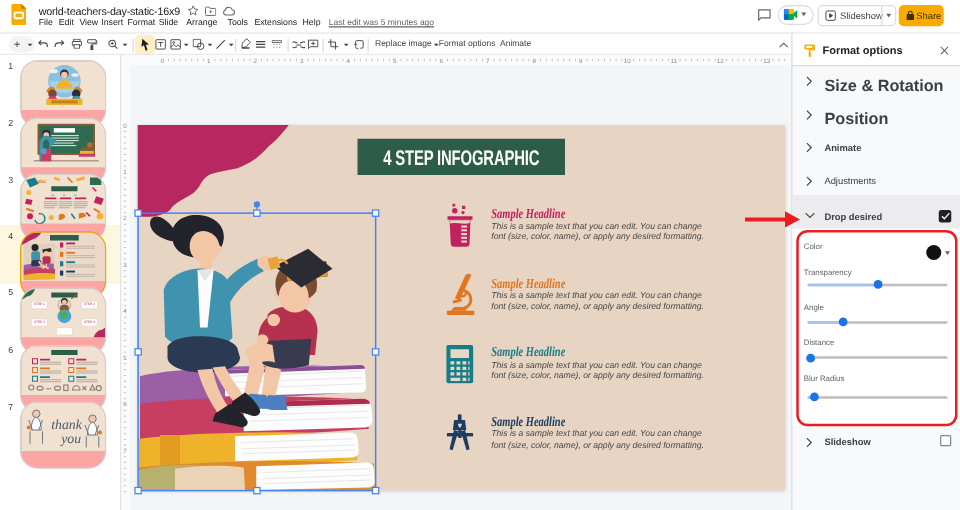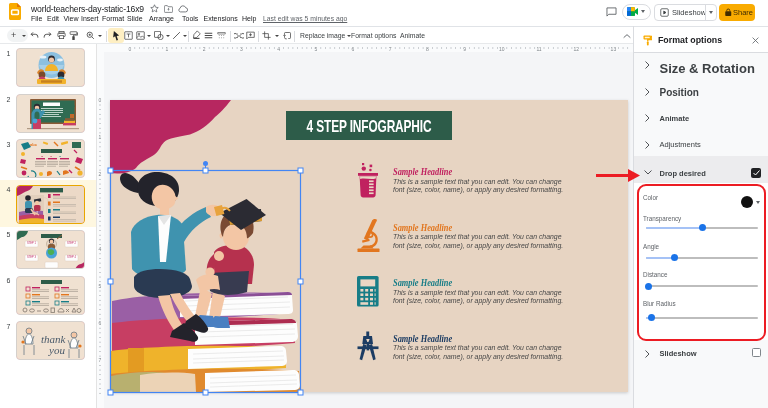--- a/index.html
+++ b/index.html
@@ -3,22 +3,22 @@
 <meta charset="utf-8">
 <style>
 *{margin:0;padding:0;box-sizing:border-box;}
 html,body{width:768px;height:408px;overflow:hidden;background:#fff;
 font-family:"Liberation Sans",sans-serif;}
 .abs{position:absolute;}
 #app{position:relative;width:768px;height:408px;}
 .ico{color:#444;}
 .sep{width:1px;height:11px;background:#dadce0;top:31px;}
 .menui{font-size:7px;color:#202124;top:14.5px;}
-.thumb{position:absolute;left:16px;width:69px;height:39px;background:#fca5a5;
-border:1px solid #d4d0cc;border-radius:4px;overflow:hidden;}
+.thumb{position:absolute;left:16px;width:69px;height:54px;background:#fca5a5;
+border:1px solid #d4d0cc;border-radius:14px;overflow:hidden;}
 .tnum{position:absolute;left:4px;width:9px;text-align:center;font-size:7px;color:#3c4043;}
 .ctl{font-size:6.3px;color:#5f6368;position:absolute;left:9px;}
 .track{position:absolute;left:12px;width:112px;height:2px;border-radius:1px;background:#bdbdbd;}
 .trackb{position:absolute;left:0;height:2px;border-radius:1px;background:#a5c2f6;}
 .thdot{position:absolute;width:7px;height:7px;border-radius:50%;background:#1a73e8;top:-2.5px;}
 </style>
 </head>
 <body>
 <div id="app">
 
@@ -813,21 +813,21 @@
     </svg>
 
 <div id="rp">
       <svg class="abs" style="left:645px;top:61px" width="5" height="8" viewBox="0 0 10 16" fill="none" stroke="#3c4043" stroke-width="1.8">
         <path d="M1 1l7 7-7 7"></path>
       </svg>
       <div class="abs" style="left:659.5px;top:60.5px;font-size:13px;font-weight:bold;color:#3c4043;">Size &amp; Rotation</div>
       <svg class="abs" style="left:645px;top:87.5px" width="5" height="8" viewBox="0 0 10 16" fill="none" stroke="#3c4043" stroke-width="1.8">
         <path d="M1 1l7 7-7 7"></path>
       </svg>
-      <div class="abs" style="left:659.5px;top:87px;font-size:10px;font-weight:bold;color:#3c4043;">Position</div>
+      <div class="abs" style="left:659.5px;top:87px;font-size:13px;font-weight:bold;color:#3c4043;">Position</div>
       <svg class="abs" style="left:645px;top:114px" width="5" height="8" viewBox="0 0 10 16" fill="none" stroke="#3c4043" stroke-width="1.8">
         <path d="M1 1l7 7-7 7"></path>
       </svg>
       <div class="abs" style="left:659.5px;top:113.5px;font-size:7.5px;font-weight:bold;color:#3c4043;">Animate</div>
       <svg class="abs" style="left:645px;top:140.5px" width="5" height="8" viewBox="0 0 10 16" fill="none" stroke="#3c4043" stroke-width="1.8">
         <path d="M1 1l7 7-7 7"></path>
       </svg>
       <div class="abs" style="left:659.5px;top:140px;font-size:7.5px;font-weight:normal;color:#3c4043;">Adjustments</div>
     </div>
 

